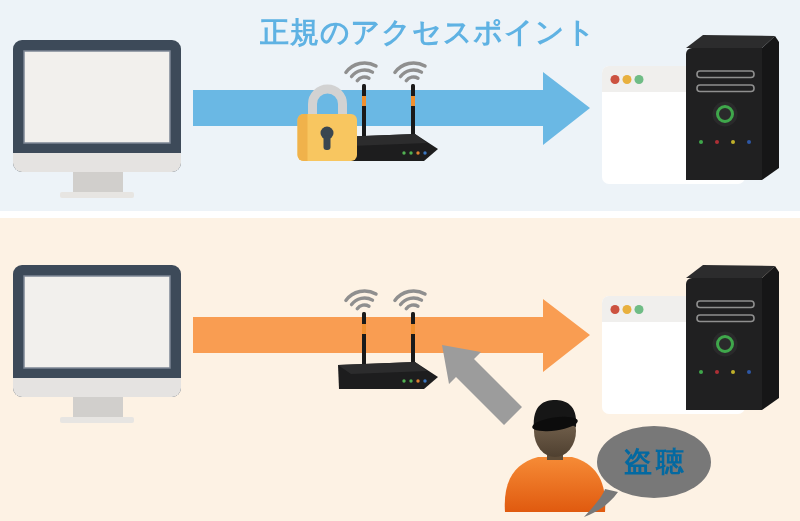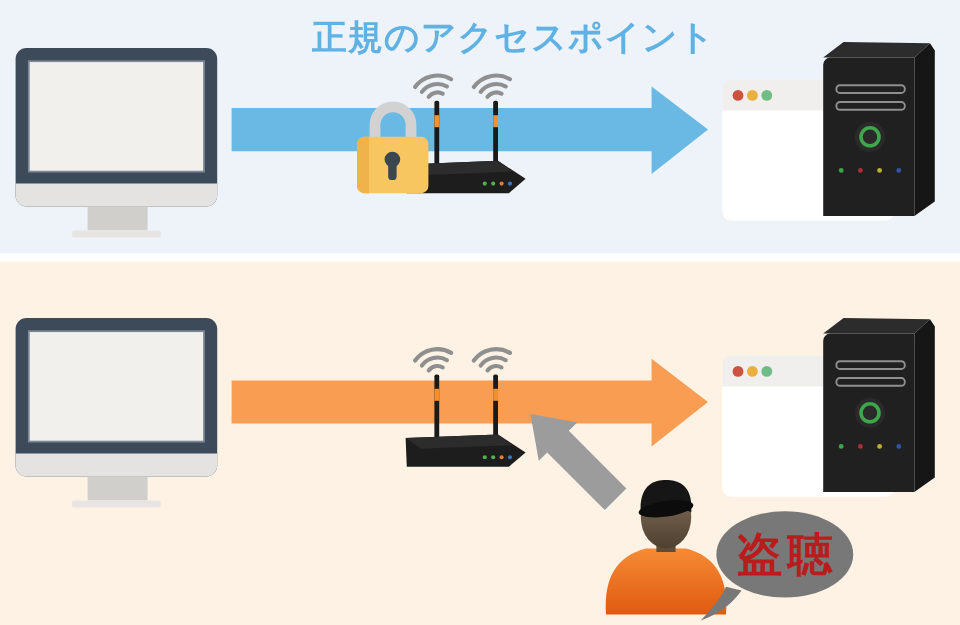--- a/index.html
+++ b/index.html
@@ -12,21 +12,21 @@
   .art{position:absolute;left:0;top:0;}
   .title{
     position:absolute;left:0;width:784px;text-align:center;
     font-weight:bold;font-size:29px;letter-spacing:1px;line-height:30px;margin-left:36px;
   }
   .title-legit{top:17px;color:#5fb2e3;}
   .title-fake{top:242px;color:#ee7c1e;}
   .bubble-label{
     position:absolute;left:598px;top:438px;width:112px;height:48px;
     display:flex;align-items:center;justify-content:center;
-    color:#b91c1c;font-weight:bold;font-size:38px;letter-spacing:4px;text-indent:4px;
+    color:#0369a1;font-weight:bold;font-size:28px;letter-spacing:4px;text-indent:4px;
   }
 </style>
 </head>
 <body>
 
 <div class="stage">
 
   <div class="section-top"></div>
   <div class="section-bottom"></div>
 

